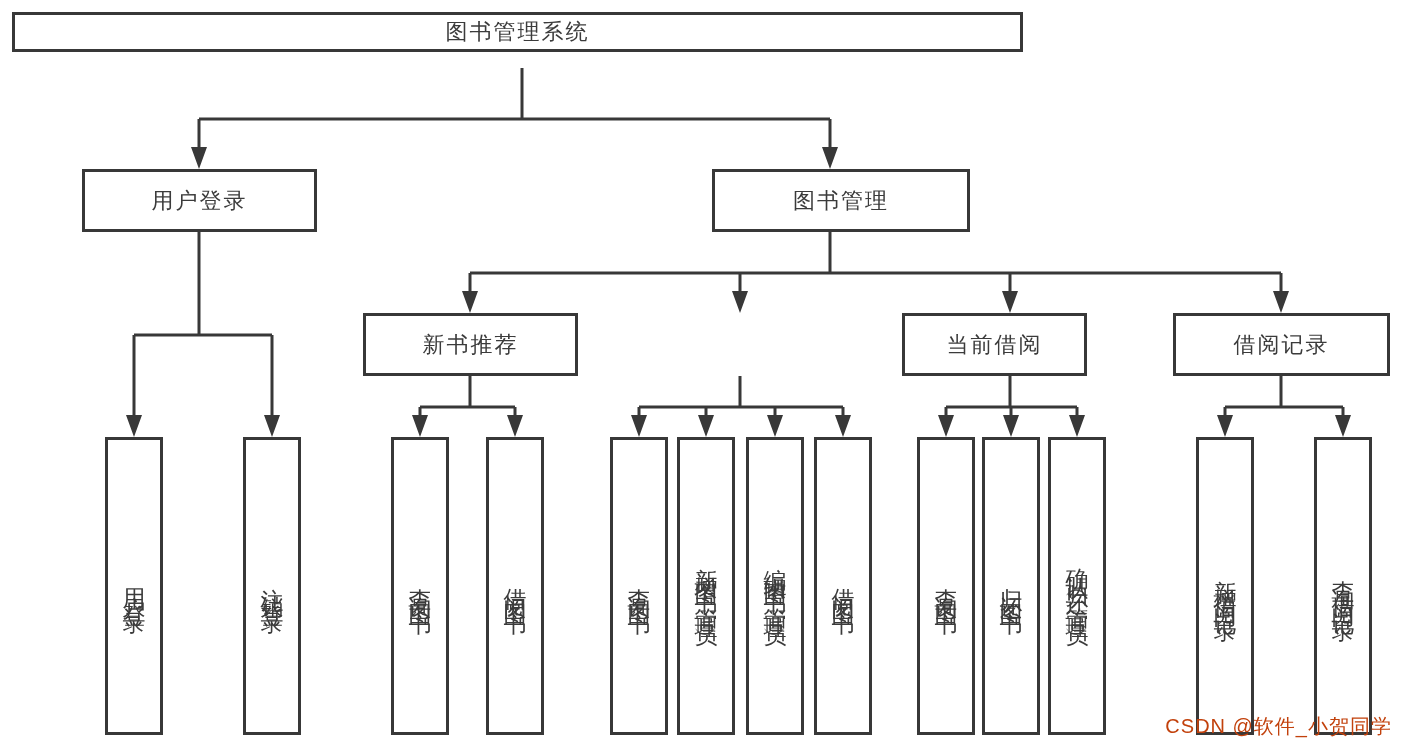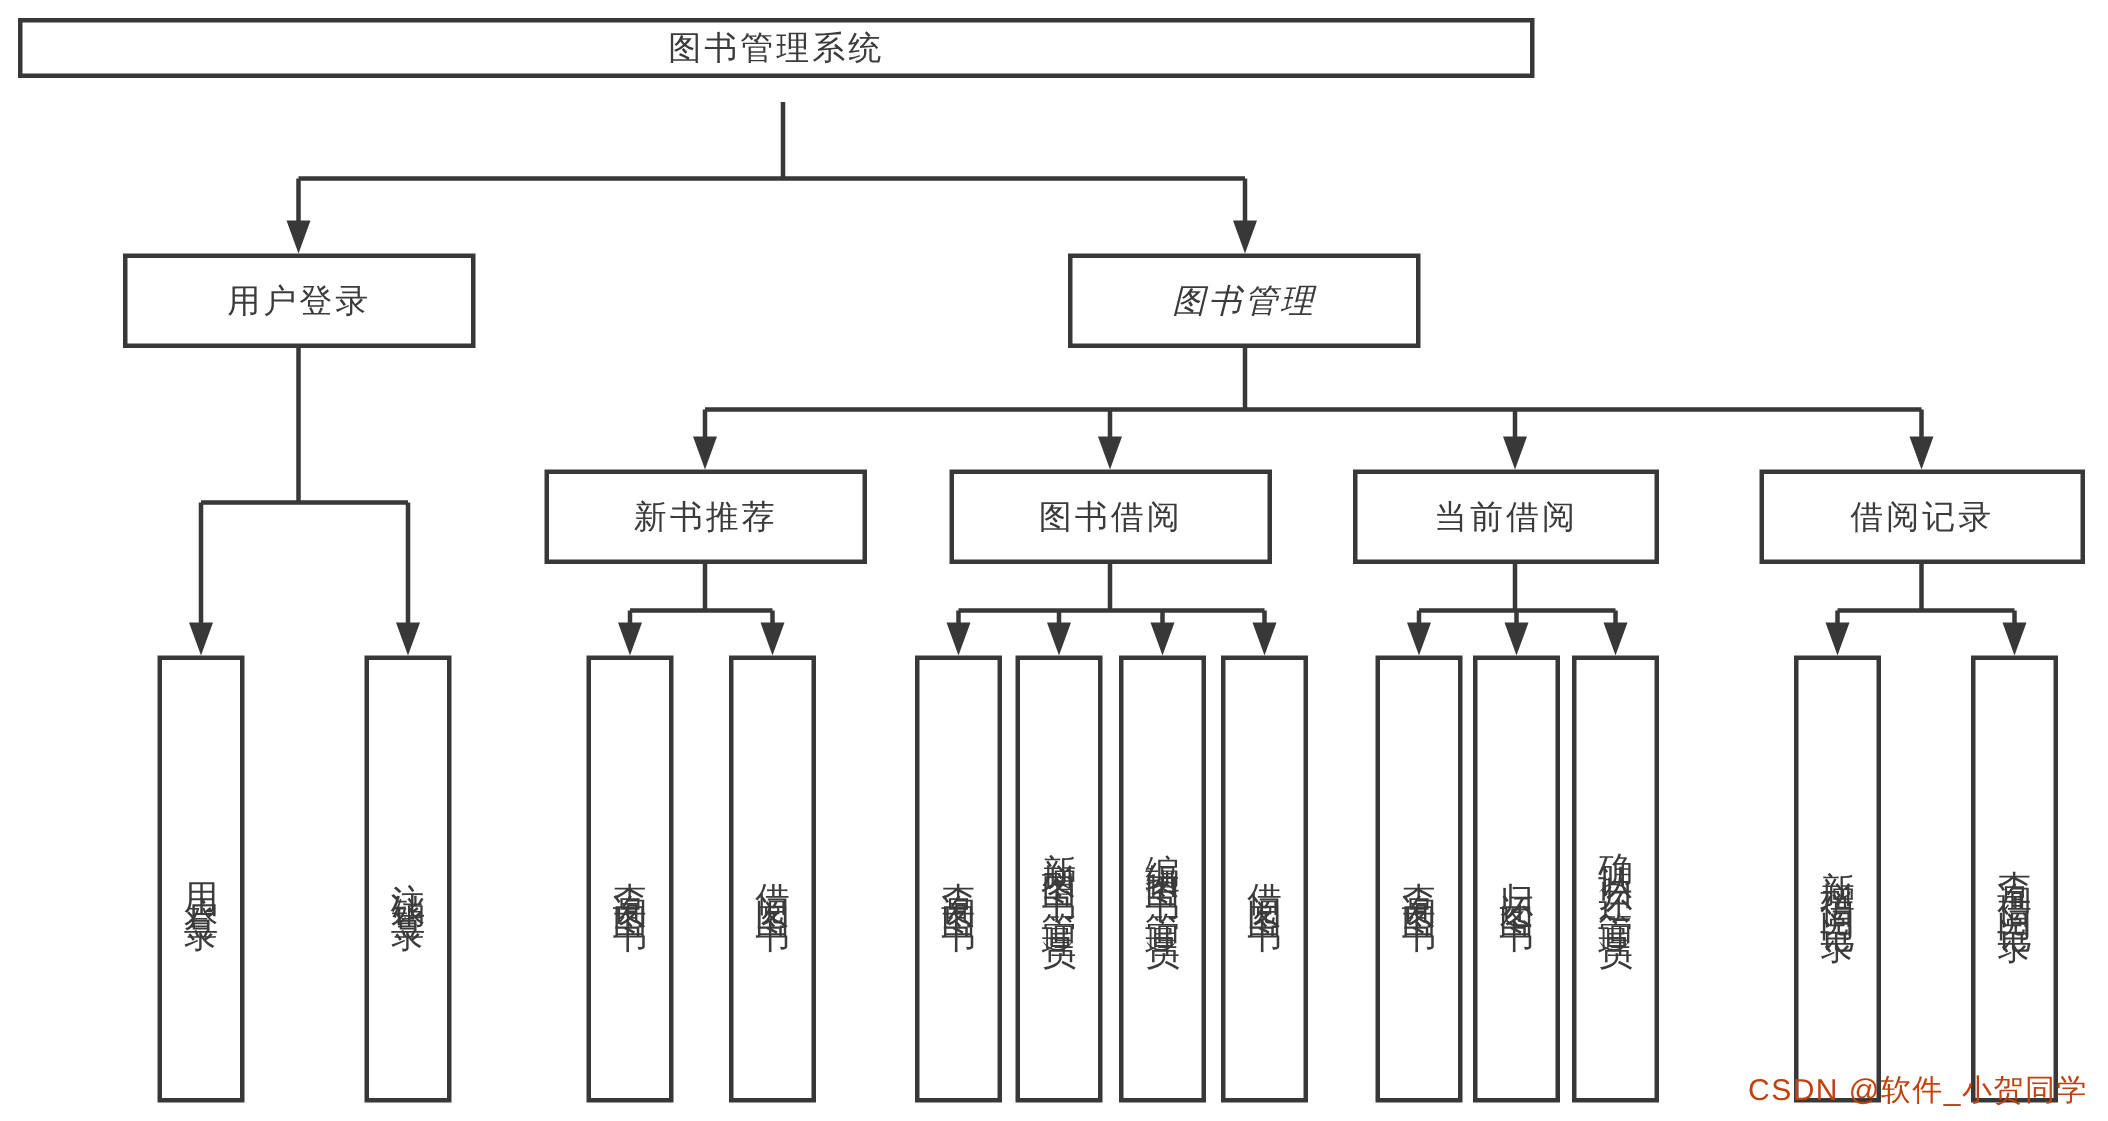--- a/index.html
+++ b/index.html
@@ -81,31 +81,28 @@
              M1335 415 L1351 415 L1343 437 Z" fill="#383838" stroke="none"></path>
   </svg>
 
   <div class="node h" style="left:12px; top:12px; width:1011px; height:40px;">
     <span>图书管理系统</span>
   </div>
 
   <div class="node h" style="left:82px; top:169px; width:235px; height:63px;">
     <span>用户登录</span>
   </div>
-  <div class="node h" style="left:712px; top:169px; width:235px; height:63px;font-style:italic;">
+  <div class="node h" style="left:712px; top:169px; width:258px; height:63px;">
     <span>图书管理</span>
   </div>
 
   <div class="node h" style="left:363px; top:313px; width:215px; height:63px;">
     <span>新书推荐</span>
   </div>
-  <div class="node h" style="left:633px; top:313px; width:215px; height:63px;">
-    <span>图书借阅</span>
-  </div>
-  <div class="node h" style="left:902px; top:313px; width:204px; height:63px;">
+  <div class="node h" style="left:902px; top:313px; width:185px; height:63px;">
     <span>当前借阅</span>
   </div>
   <div class="node h" style="left:1173px; top:313px; width:217px; height:63px;">
     <span>借阅记录</span>
   </div>
 
   <div class="node v" style="left:105px; top:437px; width:58px; height:298px;">
     <span>用户登录</span>
   </div>
   <div class="node v" style="left:243px; top:437px; width:58px; height:298px;">

